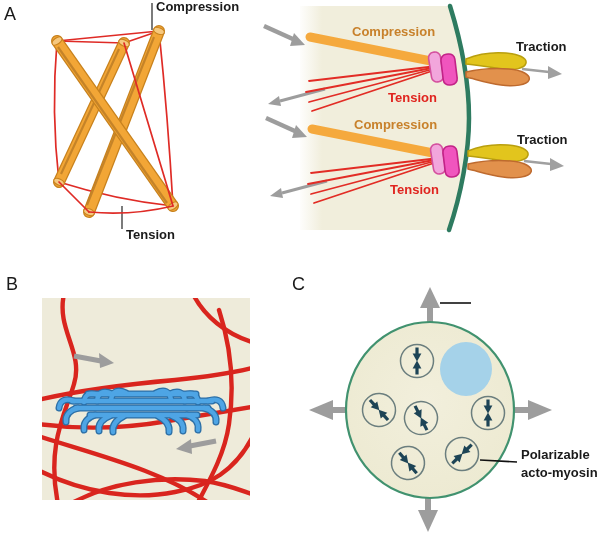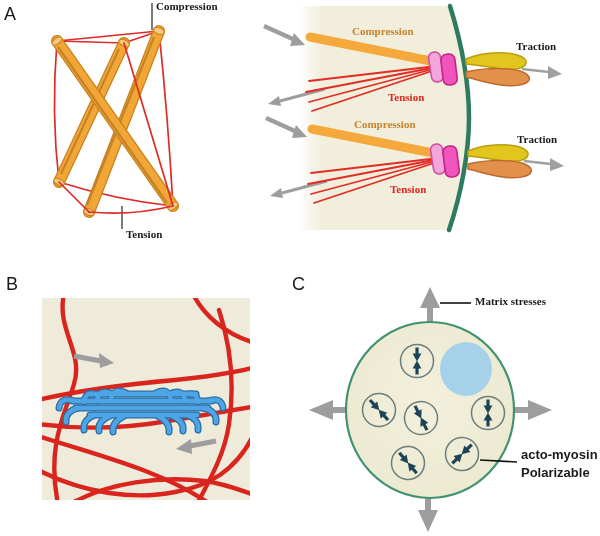--- a/index.html
+++ b/index.html
@@ -1,21 +1,21 @@
 <!DOCTYPE html>
 <html><head>
 <meta charset="utf-8">
 <style>
   html,body{margin:0;padding:0;background:#ffffff;}
   #stage{
     position:relative;width:600px;height:536px;background:#ffffff;overflow:hidden;
     font-family:"Liberation Sans","DejaVu Sans",sans-serif;
   }
   #stage svg{position:absolute;left:0;top:0;}
-  .lbl{position:absolute;white-space:nowrap;color:#1a1a1a;font-size:11px;font-weight:600;line-height:1.1;font-family:Liberation Serif, serif;}
+  .lbl{position:absolute;white-space:nowrap;color:#1a1a1a;font-size:13px;font-weight:600;line-height:1.1;}
   .panel-letter{position:absolute;font-size:18px;font-weight:400;color:#1a1a1a;}
   .lbl-orange{color:#c8812b;}
   .lbl-red{color:#e0241f;}
   .dipole-caption{position:absolute;left:521px;top:446px;font-size:13px;font-weight:600;color:#1a1a1a;line-height:18px;}
 </style>
 </head>
 <body>
 
 <div id="stage">
 
@@ -247,20 +247,19 @@
 <div class="lbl" style="left:126px;top:228px;">Tension</div>
 
 <div class="lbl lbl-orange" style="left:352px;top:25px;">Compression</div>
 <div class="lbl lbl-red" style="left:388px;top:91px;">Tension</div>
 <div class="lbl" style="left:516px;top:40px;">Traction</div>
 
 <div class="lbl lbl-orange" style="left:354px;top:118px;">Compression</div>
 <div class="lbl lbl-red" style="left:390px;top:183px;">Tension</div>
 <div class="lbl" style="left:517px;top:133px;">Traction</div>
 
-<div class="lbl" style="left:475px;top:295px;">Matrix stresses</div>
 
 <div class="dipole-caption">
+  <div>Polarizable</div>
   <div>acto-myosin</div>
-  <div>Polarizable</div>
 </div>
 
 </div>
 
 </body></html>

